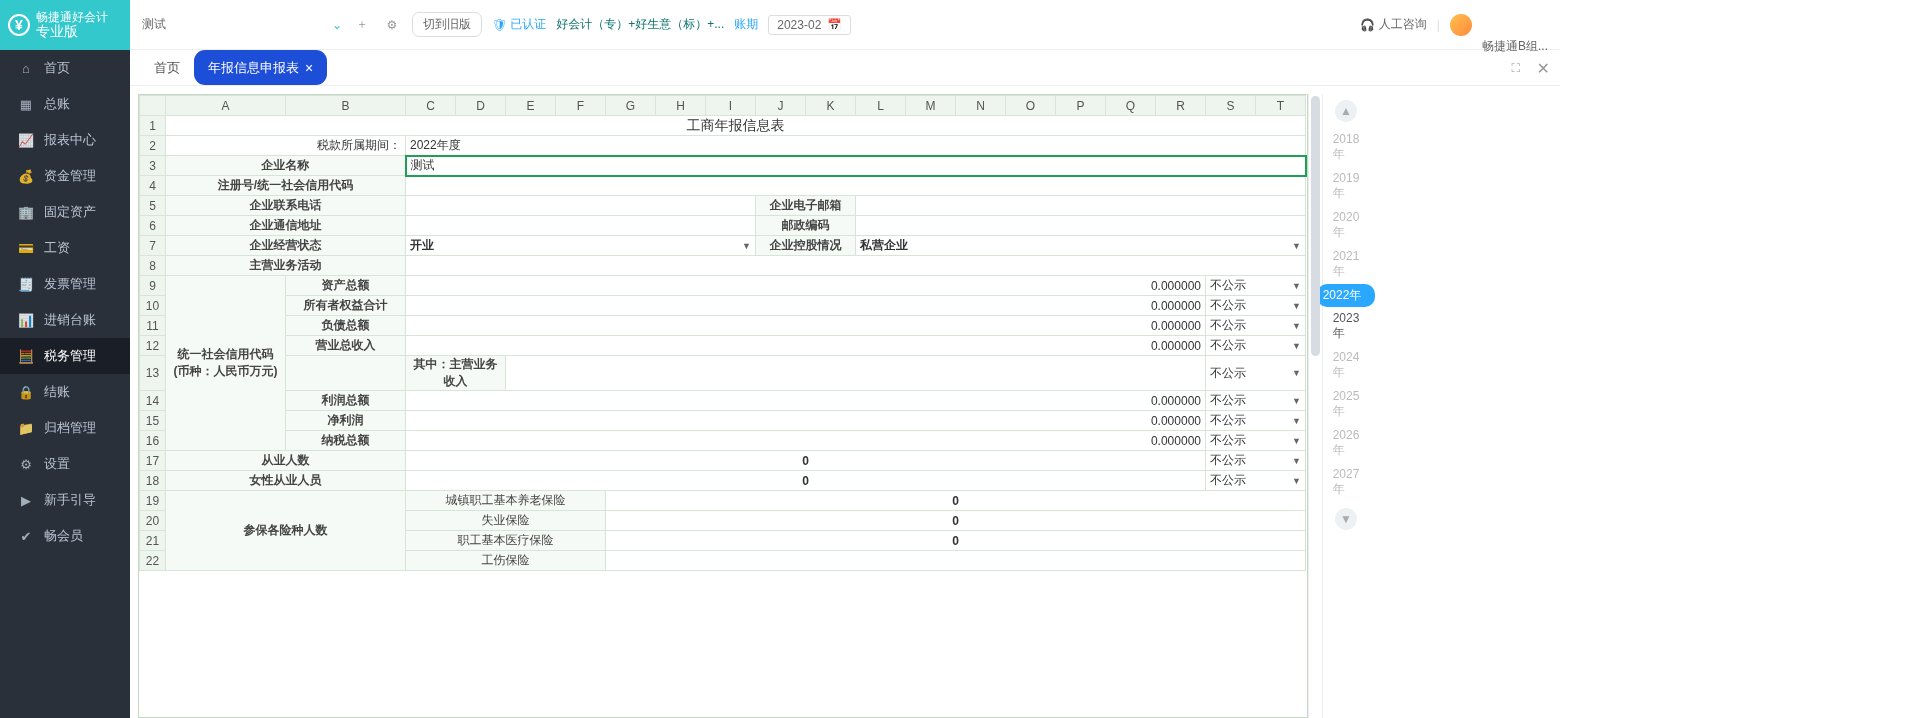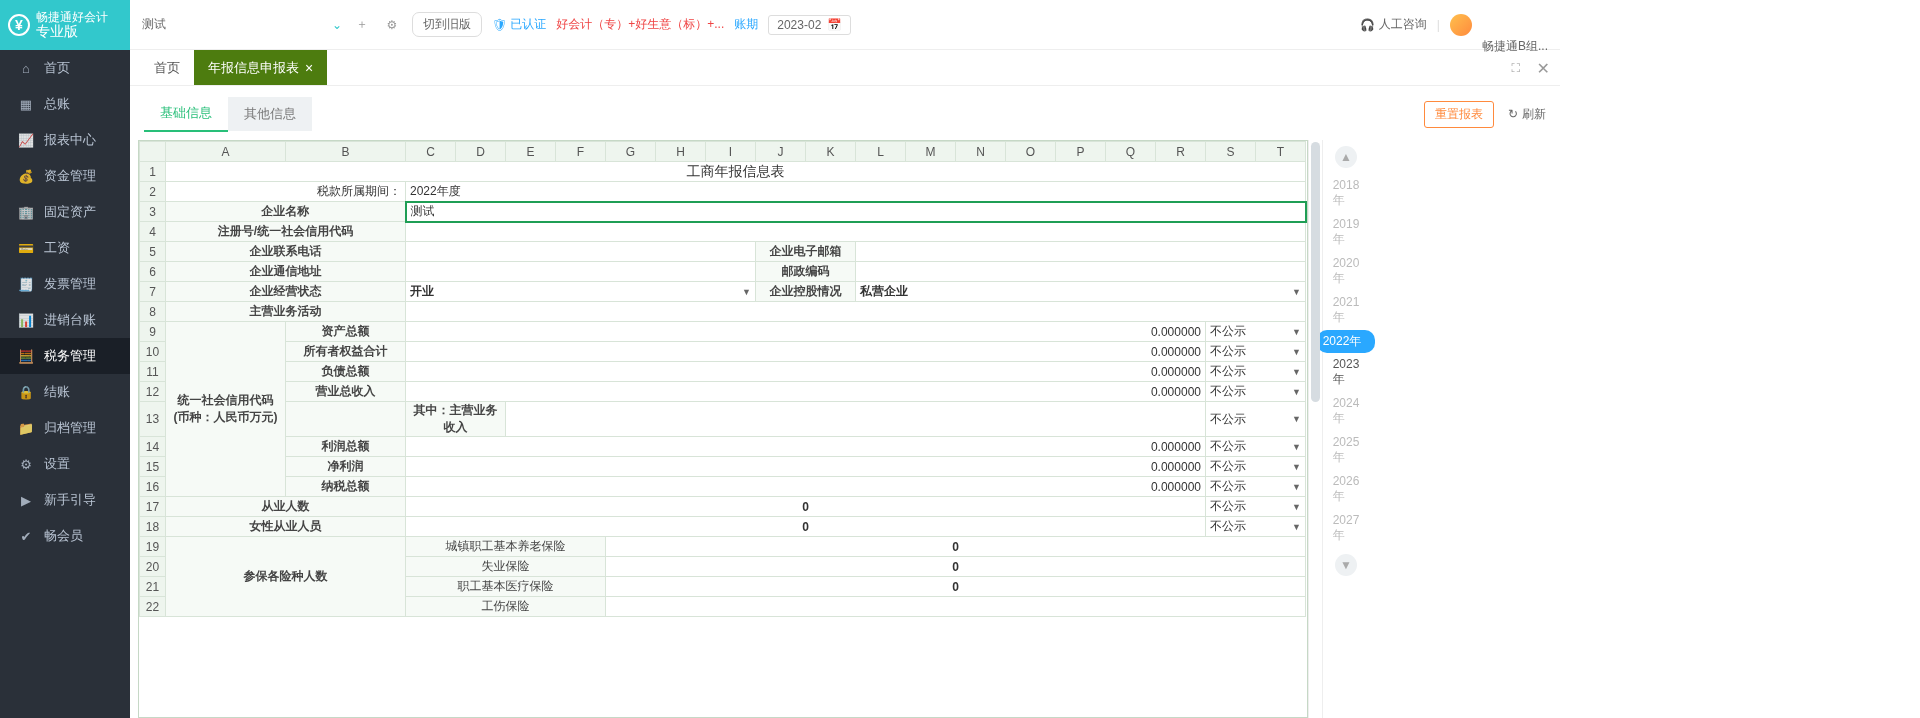--- a/index.html
+++ b/index.html
@@ -14,30 +14,30 @@
 .nav-item.active { background: #1a1f27; color: #fff; }
 .nav-icon { width: 16px; height: 16px; display: inline-flex; align-items: center; justify-content: center; opacity: 0.85; }
 .main { flex: 1; display: flex; flex-direction: column; position: relative; }
 .topbar { height: 50px; display: flex; align-items: center; padding: 0 12px; gap: 10px; border-bottom: 1px solid #eee; }
 .company-select { flex: 0 0 200px; display: flex; align-items: center; justify-content: space-between; color: #666; cursor: pointer; }
 .chev-down { color: #32c8cc; }
 .tb-icon { width: 20px; height: 20px; color: #999; cursor: pointer; display: inline-flex; align-items: center; justify-content: center; }
 .switch-old { border: 1px solid #ddd; border-radius: 7px; padding: 3px 10px; color: #666; cursor: pointer; }
 .cert-badge { color: #2aa8ff; display: flex; align-items: center; gap: 3px; }
 .shield-icon { color: #2aa8ff; }
-.topbar-text { color: #ef4444; }
+.topbar-text { color: #0f766e; }
 .topbar-link { color: #2aa8ff; cursor: pointer; }
 .period-box { border: 1px solid #ddd; border-radius: 3px; padding: 2px 8px; color: #666; display: flex; align-items: center; gap: 6px; }
 .topbar-spacer { flex: 1; }
 .support { display: flex; align-items: center; gap: 4px; color: #666; cursor: pointer; }
 .avatar { width: 22px; height: 22px; border-radius: 50%; background: linear-gradient(135deg,#ffc04d,#ff8a3d); }
 .user-name { color: #666; max-width: 90px; overflow: hidden; text-overflow: ellipsis; white-space: nowrap; margin-top: 44px; }
 .tabbar { height: 36px; display: flex; align-items: stretch; border-bottom: 1px solid #eee; padding-left: 10px; position: relative; }
 .tab { display: flex; align-items: center; padding: 0 14px; color: #555; cursor: pointer; font-size: 13px; }
-.tab.active { background: #4d7c0f; color: #fff; }
+.tab.active { background: #1d4ed8; color: #fff; border-radius: 11px; }
 .tab-close { margin-left: 6px; font-size: 14px; }
 .tabbar-close-all { position: absolute; right: 10px; top: 50%; transform: translateY(-50%); color: #999; cursor: pointer; font-size: 16px; }
 .tabbar-expand { position: absolute; right: 40px; top: 50%; transform: translateY(-50%); color: #999; cursor: pointer; font-size: 12px; }
 .subtab-row { display: flex; align-items: center; padding: 10px 14px 0; gap: 0; }
 .subtab { padding: 8px 16px; background: #eef1f3; color: #777; cursor: pointer; font-size: 13px; }
 .subtab.active { background: #fff; color: #28bf79; border-bottom: 2px solid #28bf79; }
 .subtab-actions { margin-left: auto; display: flex; gap: 14px; align-items: center; }
 .btn-reset { border: 1px solid #ff8a3d; color: #ff8a3d; background: #fff; padding: 4px 10px; border-radius: 3px; cursor: pointer; font-size: 12px; }
 .btn-refresh { color: #666; cursor: pointer; display: flex; align-items: center; gap: 4px; }
 .sheet-wrap { flex: 1; display: flex; padding: 8px 0 0 8px; overflow: hidden; }
@@ -170,31 +170,20 @@
           <span>首页</span>
         </div>
       <div class="tab active">
         <span>年报信息申报表</span>
         <span class="tab-close">×</span>
       </div>
       <span class="tabbar-expand">⛶</span>
       <span class="tabbar-close-all">✕</span>
     </div>
 
-    <div class="subtab-row">
-      <div class="subtab active">基础信息</div>
-      <div class="subtab">其他信息</div>
-      <div class="subtab-actions">
-        <button class="btn-reset">重置报表</button>
-        <span class="btn-refresh">
-          <span>↻</span>
-          <span>刷新</span>
-        </span>
-      </div>
-    </div>
 
     <div class="sheet-wrap">
       <div class="sheet">
         <table id="grid">
             <tbody>
               <tr>
                 <th class="corner"></th>
                 <th class="colhead" style="width:120px">A</th>
                 <th class="colhead" style="width:120px">B</th>
                 <th class="colhead" style="width:50px">C</th>

